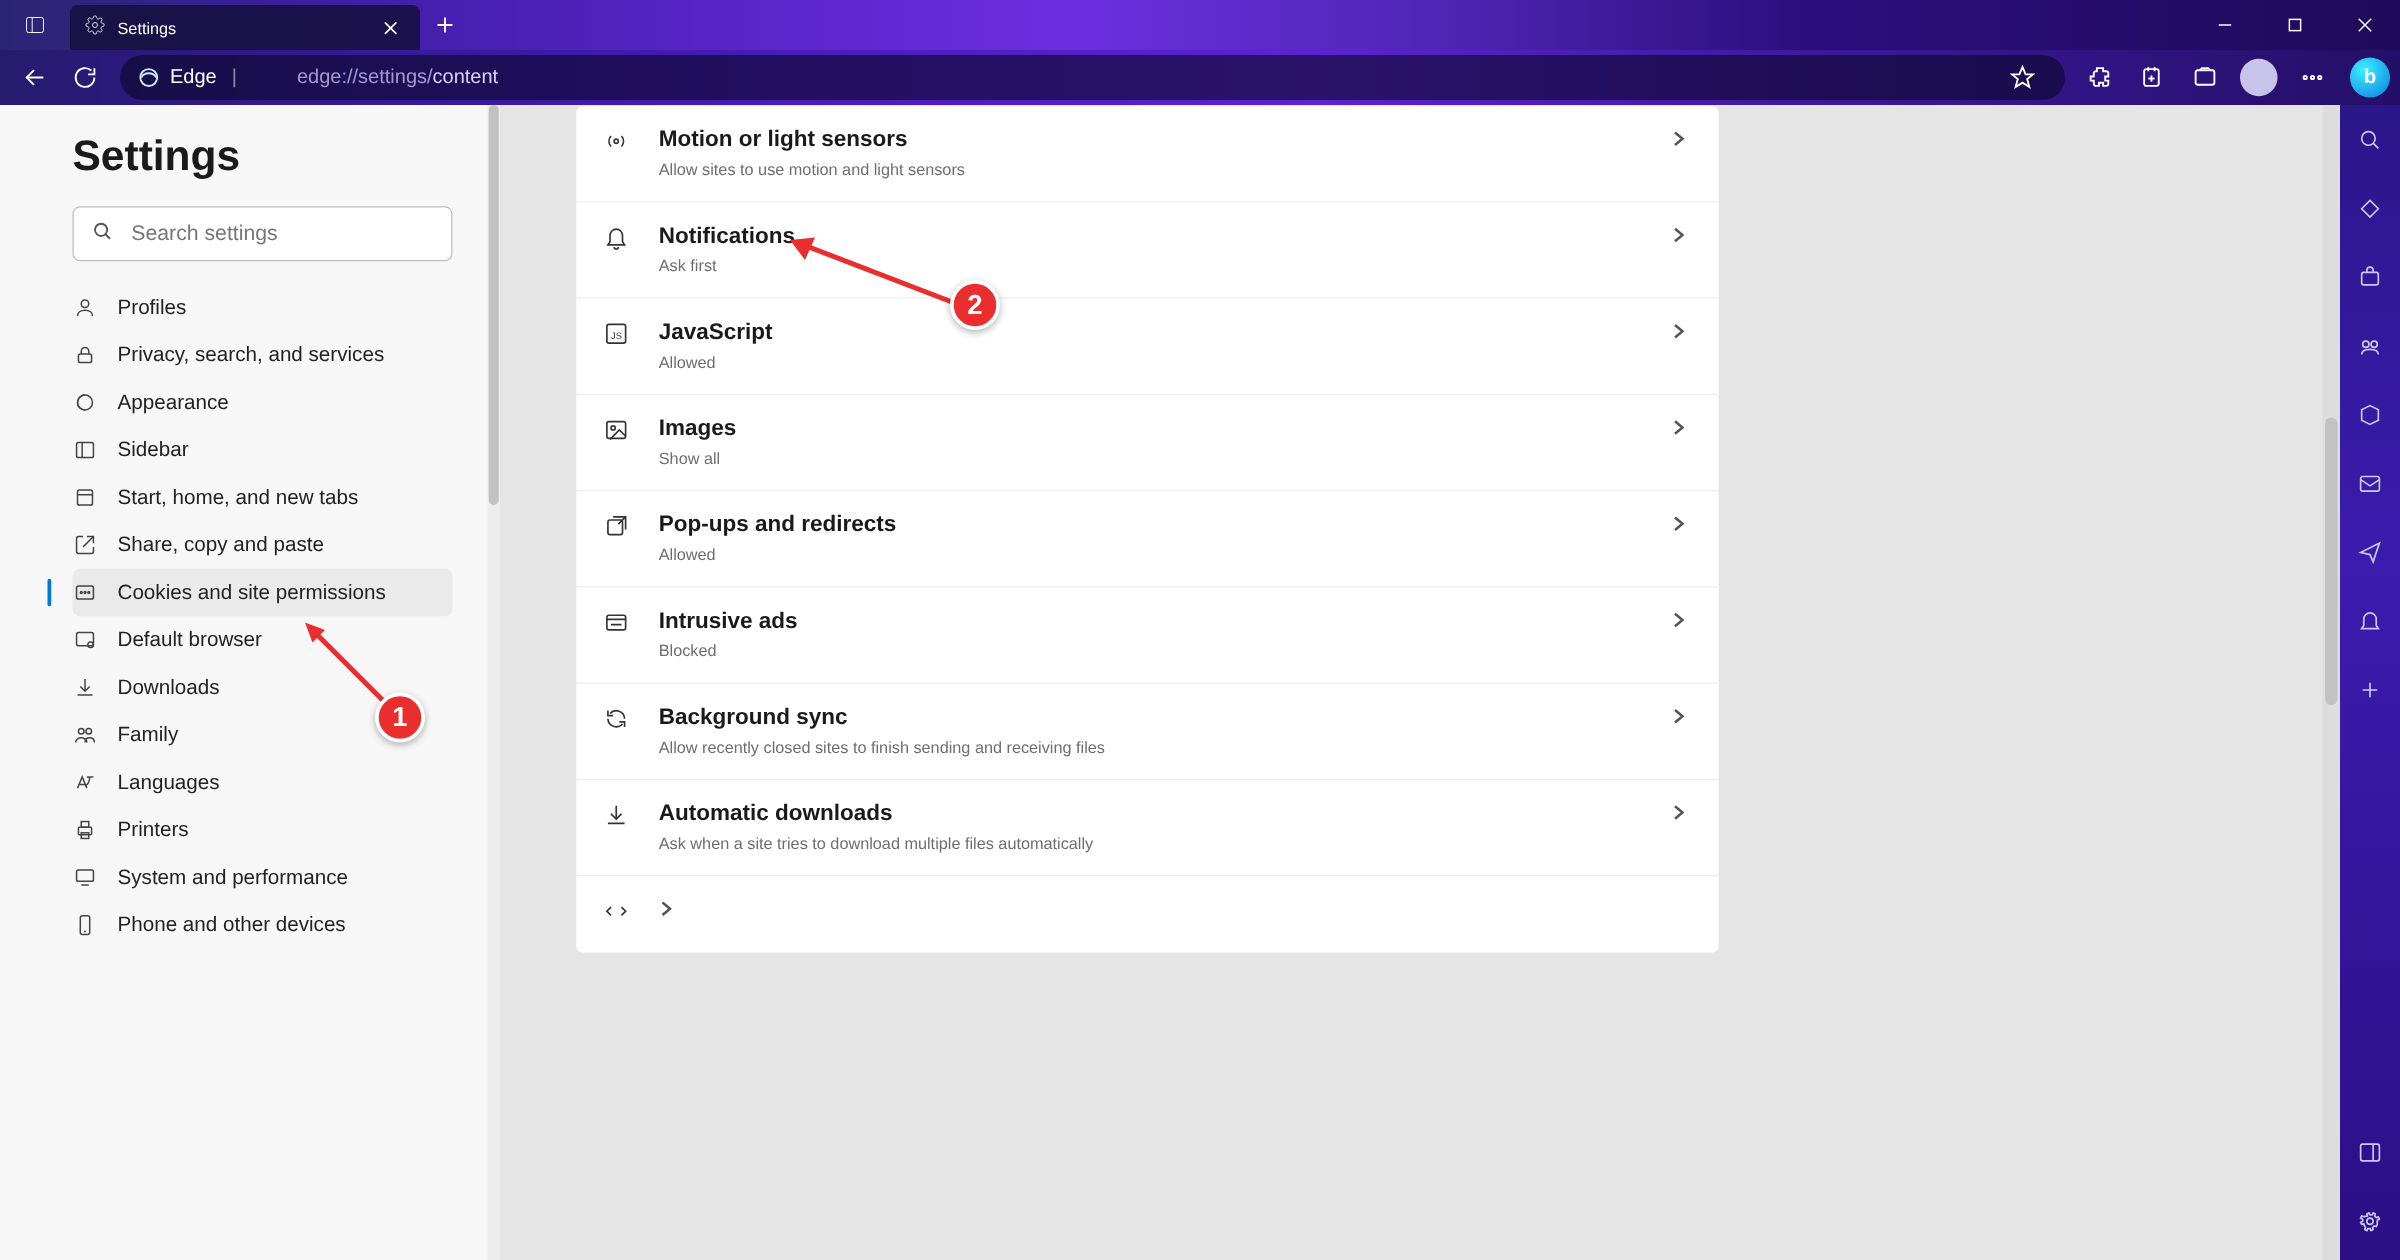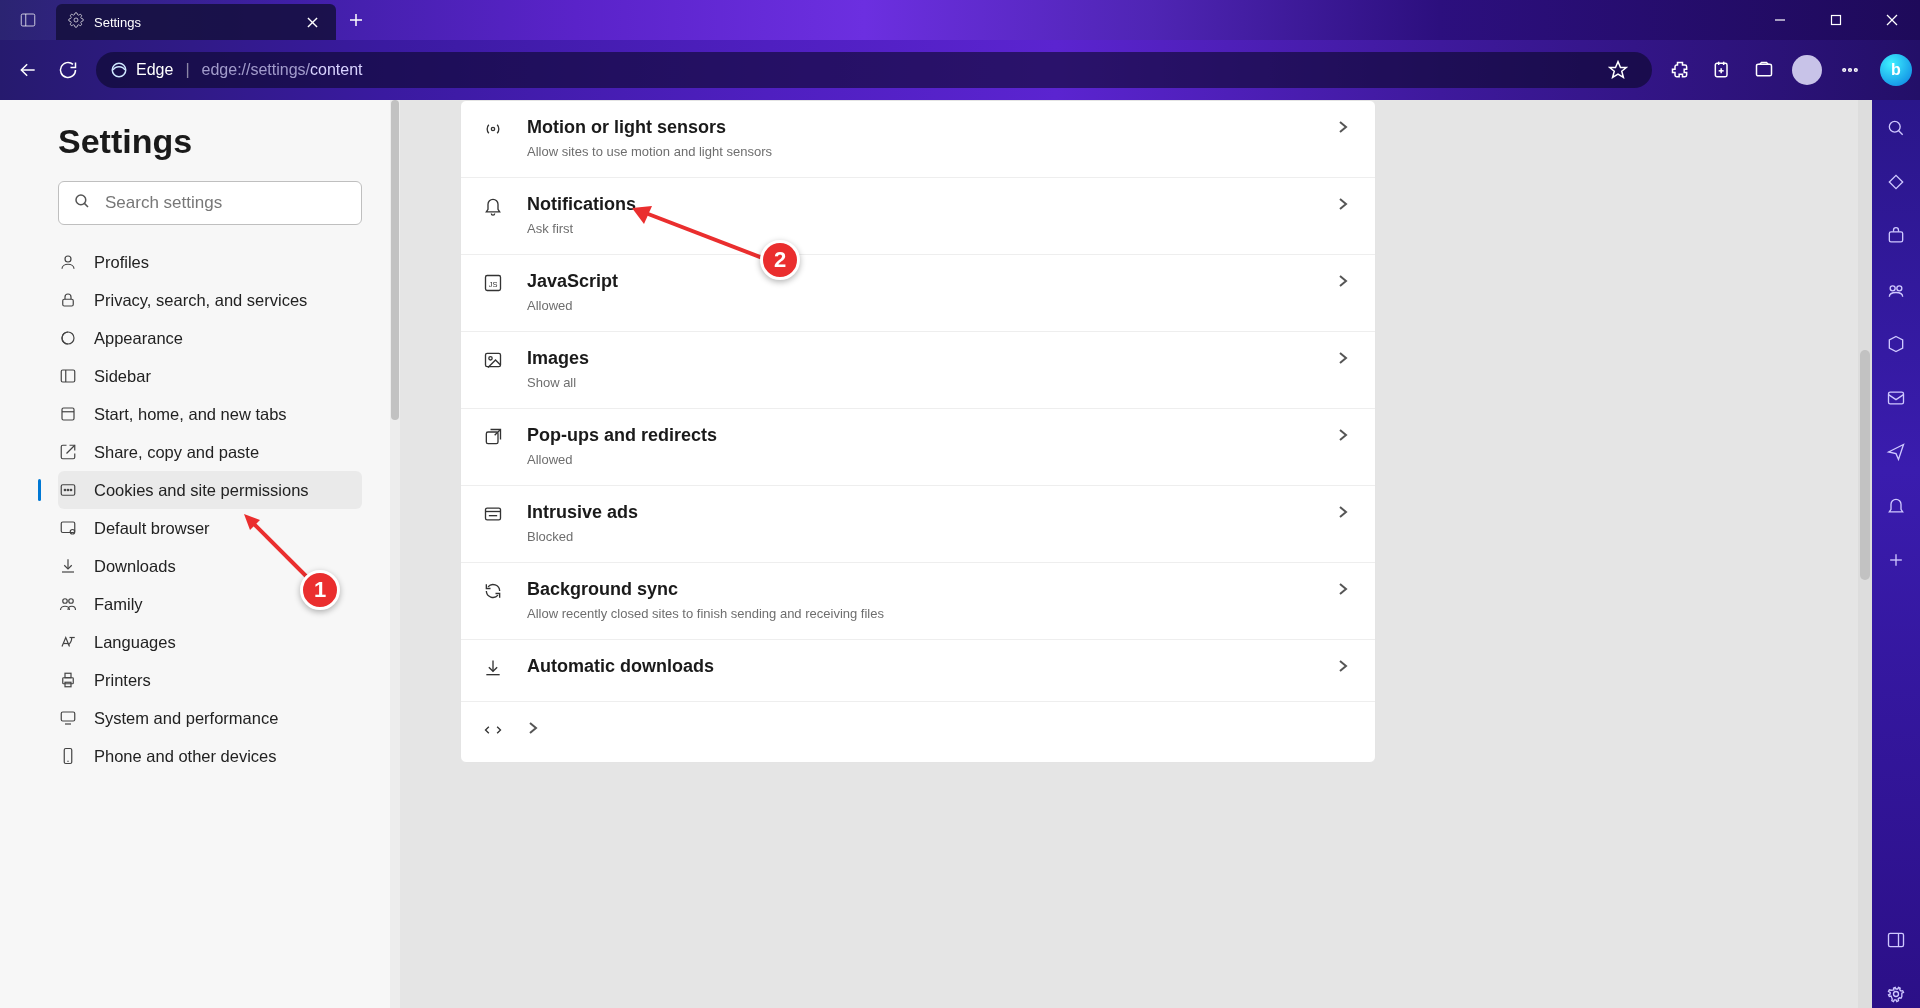--- a/index.html
+++ b/index.html
@@ -16,29 +16,29 @@
   .tab-title { color:#fff; font-size:13px; flex:1; }
   .tab-close { width:24px; height:24px; display:flex; align-items:center; justify-content:center; border-radius:4px; }
   .tab-close svg { width:11px; height:11px; stroke:#fff; stroke-width:1.5; }
   .newtab { width:40px; display:flex; align-items:center; justify-content:center; }
   .newtab svg { width:14px; height:14px; stroke:#fff; stroke-width:1.5; }
   .window-controls { margin-left:auto; display:flex; }
   .wc { width:56px; display:flex; align-items:center; justify-content:center; }
   .wc svg { width:12px; height:12px; stroke:#fff; stroke-width:1.2; fill:none; }
 
   
-  .toolbar { height:60px; display:flex; align-items:center; padding:0 8px;
+  .toolbar { height:44px; display:flex; align-items:center; padding:0 8px;
     background:linear-gradient(90deg,#261a6e 0%,#3a1aa0 20%,#4f1fc0 40%,#5b24d0 55%,#3e199c 75%,#230f68 100%); }
   .tb-btn { width:40px; height:40px; display:flex; align-items:center; justify-content:center; border-radius:6px; }
   .tb-btn svg { width:20px; height:20px; stroke:#fff; stroke-width:1.8; fill:none; }
   .omnibox { flex:1; height:36px; margin:0 8px; background:rgba(10,6,40,.6); border-radius:18px;
     display:flex; align-items:center; padding:0 14px; gap:12px; color:#d9d4ff; font-size:16px; }
   .omni-edge { display:flex; align-items:center; gap:8px; color:#fff; font-weight:500; }
   .omni-sep { color:rgba(255,255,255,.5); }
-  .omni-url { display:inline; }
+  .omni-url { display:inline;margin-left:36px; }
   .omni-url .dim { color:rgba(220,215,255,.7); }
   .omni-right { margin-left:auto; display:flex; gap:4px; }
   .tb-right { display:flex; align-items:center; gap:2px; }
   .avatar { width:30px; height:30px; border-radius:50%; background:#c8c3e8; margin:0 6px; }
   .bing { width:32px; height:32px; border-radius:50%; background:radial-gradient(circle at 35% 30%,#3df0ff,#0a7de0);
     display:flex; align-items:center; justify-content:center; font-weight:700; color:#fff; margin-left:8px; }
 
   
   .page { height:calc(1008px - 84px); display:flex; background:#f7f7f7; position:relative; }
 
@@ -475,20 +475,21 @@
             </svg></span>
       </div>
       <div class="row">
         <span class="rico"><svg viewBox="0 0 24 24">
               <line x1="12" y1="3" x2="12" y2="16"></line>
               <polyline points="7 11 12 16 17 11"></polyline>
               <line x1="4" y1="20" x2="20" y2="20"></line>
             </svg></span>
         <div class="rtxt">
             <div class="rtitle">Automatic downloads</div>
+            <div class="rsub">Ask when a site tries to download multiple files automatically</div>
           </div>
         <span class="chev"><svg viewBox="0 0 12 12">
               <polyline points="3 1 9 6 3 11"></polyline>
             </svg></span>
       </div>
       <div class="row">
         <span class="rico"><svg viewBox="0 0 24 24">
               <path d="M7 8l-4 4 4 4"></path>
               <path d="M17 8l4 4-4 4"></path>
             </svg></span>

